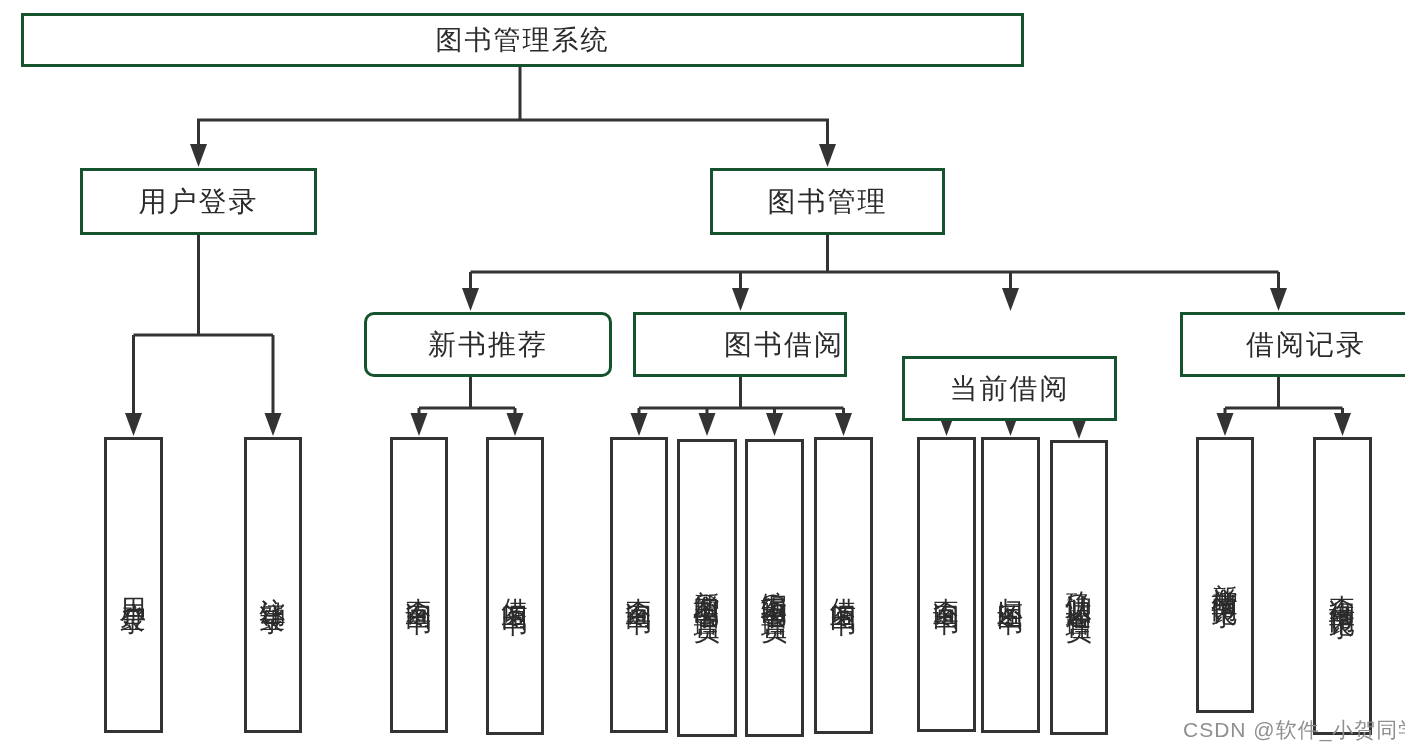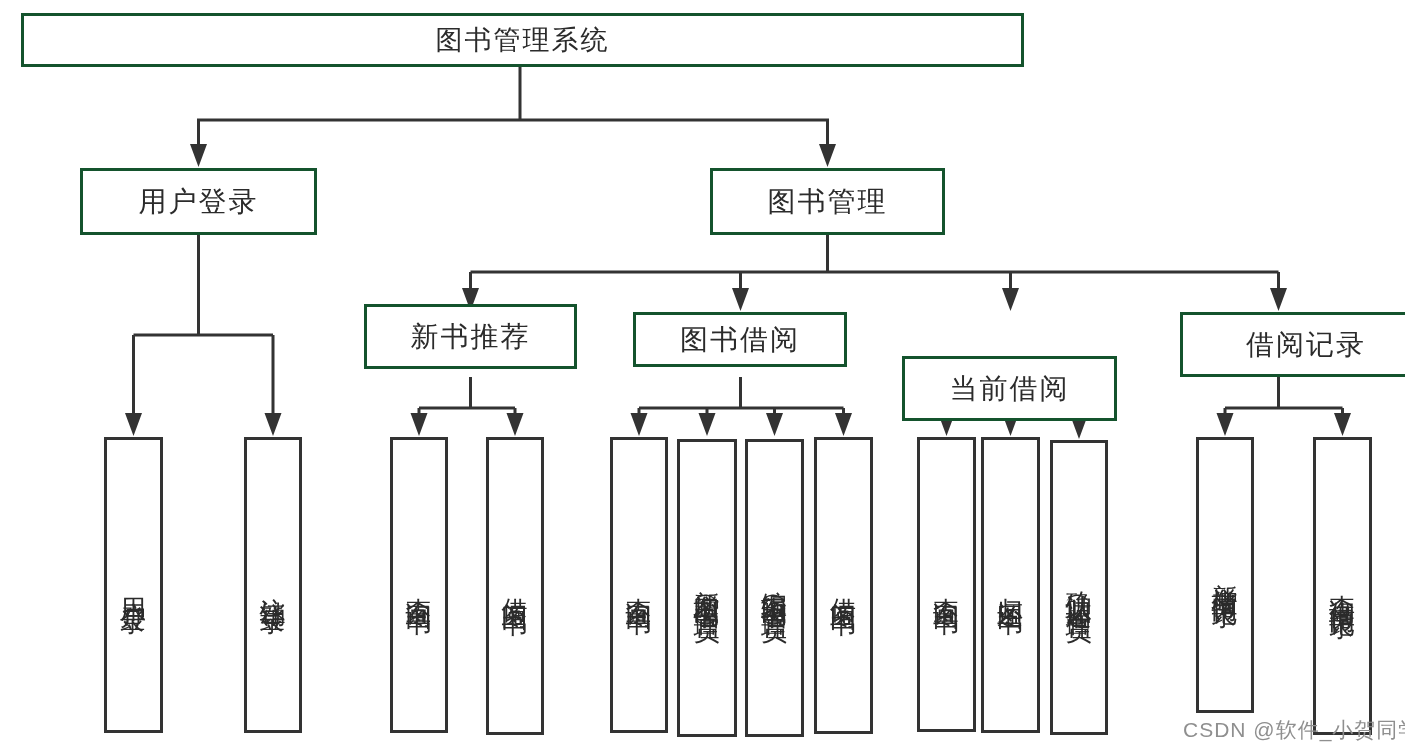--- a/index.html
+++ b/index.html
@@ -131,24 +131,24 @@
     <span>图书管理系统</span>
   </div>
 
   <div class="hbox" style="left:80px; top:168px; width:237px; height:67px;">
     <span>用户登录</span>
   </div>
   <div class="hbox" style="left:710px; top:168px; width:235px; height:67px;">
     <span>图书管理</span>
   </div>
 
-  <div class="hbox" style="left:364px; top:304px; width:213px; height:65px;">
+  <div class="hbox" style="left:364px; top:312px; width:248px; height:65px;border-radius:10px;">
     <span>新书推荐</span>
   </div>
-  <div class="hbox" style="left:633px; top:312px; width:214px; height:55px;">
+  <div class="hbox" style="left:633px; top:312px; width:214px; height:65px;justify-content:flex-end;">
     <span>图书借阅</span>
   </div>
   <div class="hbox" style="left:902px; top:312px; width:215px; height:65px;margin-top:44px;">
     <span>当前借阅</span>
   </div>
   <div class="hbox" style="left:1180px; top:312px; width:252px; height:65px;">
     <span>借阅记录</span>
   </div>
 
   <div class="leaf" style="left:104px; top:437px; width:59px; height:296px;">

